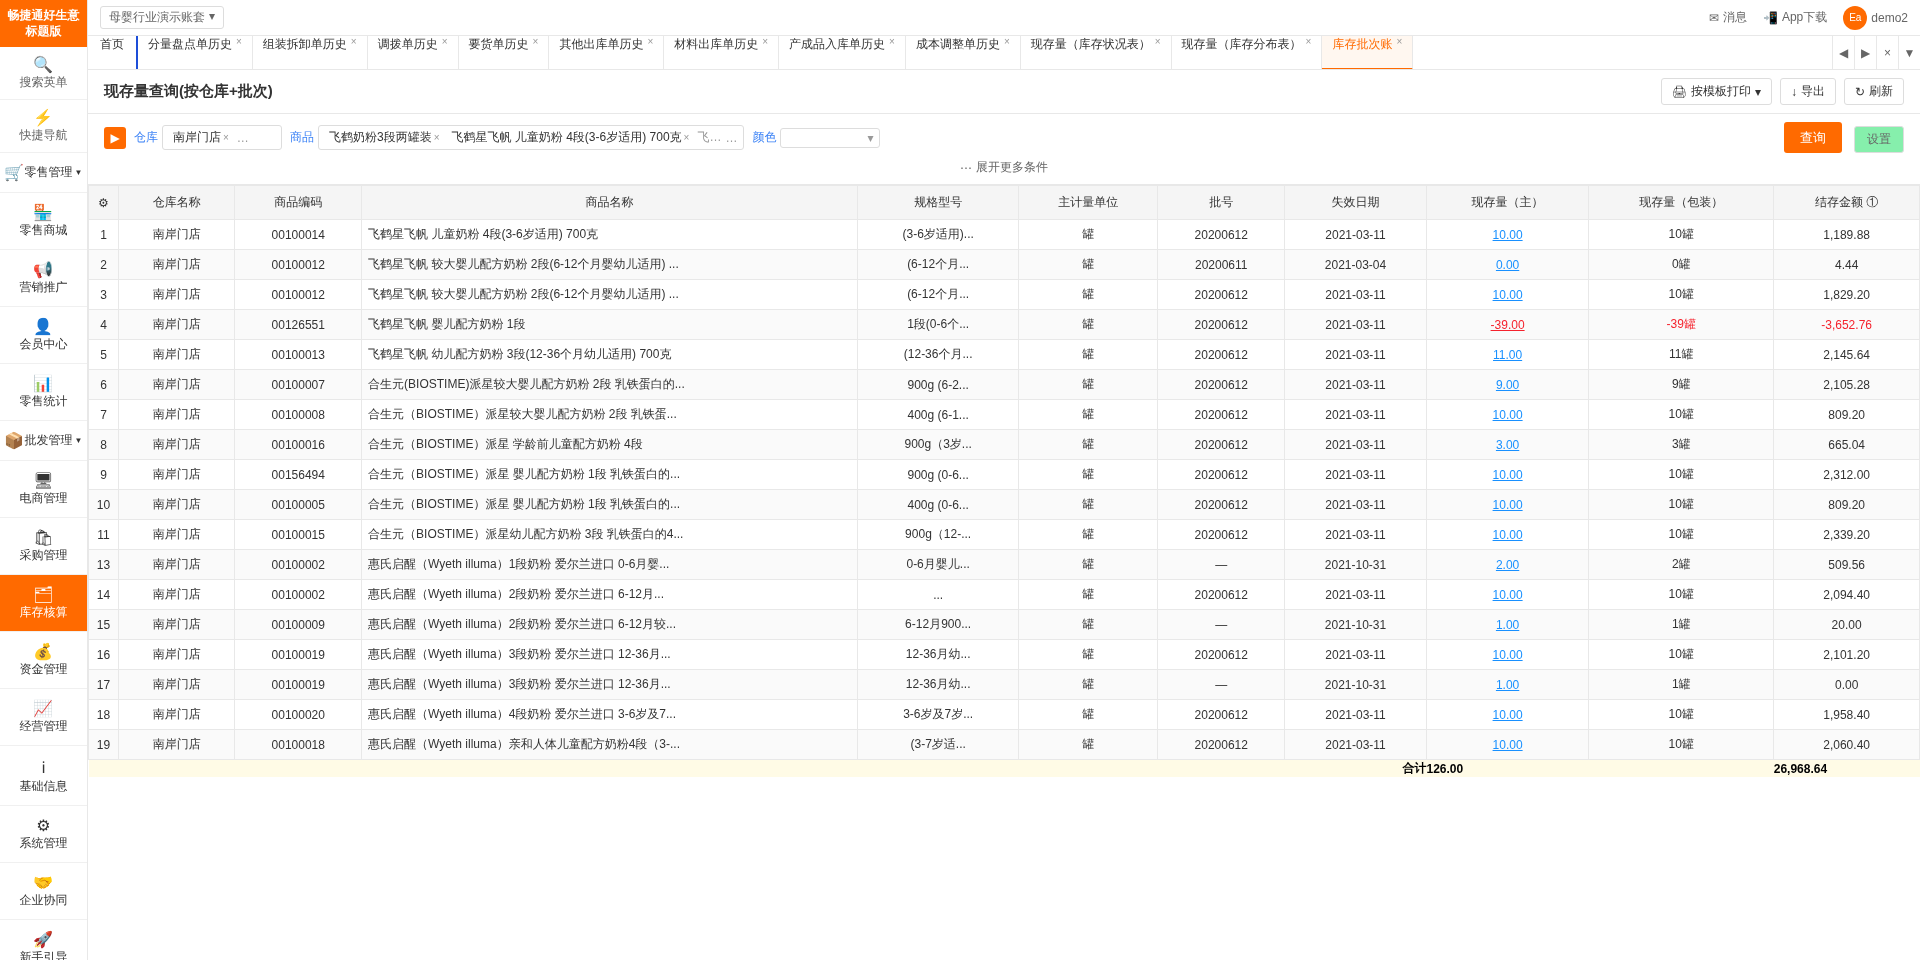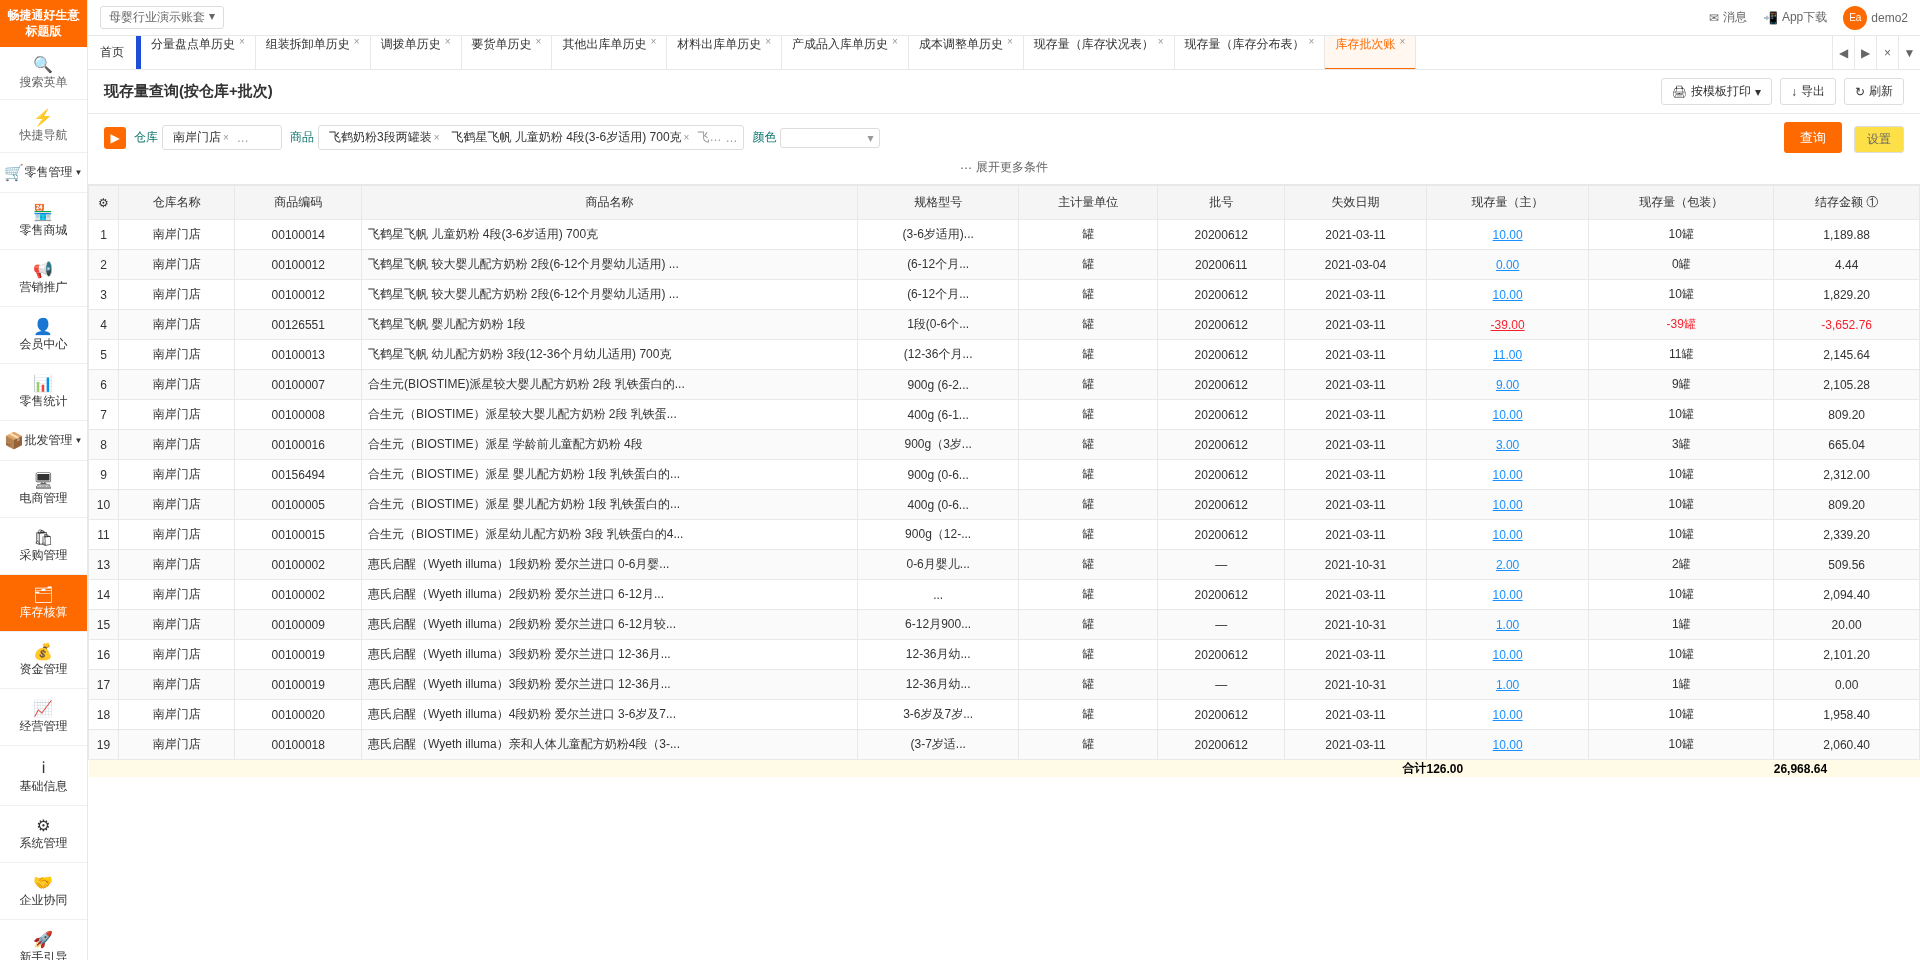--- a/index.html
+++ b/index.html
@@ -86,24 +86,23 @@
       display: flex;
       align-items: center;
       height: 34px;
       flex-shrink: 0;
       overflow: hidden;
     }
     .tab-home {
       padding: 0 12px;
       height: 34px;
       display: flex;
-      align-items: center;
       color: #333;
       cursor: pointer;
-      border-right: 5px solid #1d4ed8;
+      border-right: 2px solid #1d4ed8;
       white-space: nowrap;
       font-size: 12px;
     }
     .tab-item {
       padding: 0 10px;
       height: 34px;
       display: flex;
       color: #333;
       cursor: pointer;
       border-right: 1px solid #e8e8e8;
@@ -158,21 +157,21 @@
       flex-wrap: nowrap;
     }
     .filter-expand-btn {
       width: 22px; height: 22px; background: #ff6a00; color: #fff;
       border-radius: 3px; display: flex; align-items: center; justify-content: center;
       cursor: pointer; font-size: 12px; flex-shrink: 0;
     }
     .filter-group {
       display: flex; align-items: center; gap: 4px;
     }
-    .filter-label { color: #0f766e; white-space: nowrap; }
+    .filter-label { color: #3b82f6; white-space: nowrap; }
     .filter-tag-container {
       display: flex; align-items: center; gap: 4px; flex-wrap: nowrap;
       border: 1px solid #ddd; border-radius: 3px; padding: 2px 6px;
       min-width: 120px; background: #fff;
     }
     .filter-tag {
       display: flex; align-items: center; gap: 2px;
       background: #fff; padding: 1px 4px; border-radius: 2px;
       font-size: 12px; color: #333; white-space: nowrap;
     }
@@ -201,21 +200,21 @@
       display: flex; align-items: center; gap: 4px;
       color: #666; cursor: pointer; font-size: 12px;
     }
 
     .btn-query {
       background: #ff6a00; color: #fff; border: none;
       padding: 6px 16px; border-radius: 3px; cursor: pointer;
       font-size: 13px; white-space: nowrap;
     }
     .btn-settings {
-      background: #fde047; color: #666; border: 1px solid #ddd;
+      background: #86efac; color: #666; border: 1px solid #ddd;
       padding: 4px 12px; border-radius: 3px; cursor: pointer;
       font-size: 12px; white-space: nowrap; display: block; margin-top: 4px;
     }
 
     
     .table-area {
       flex: 1;
       overflow: auto;
       background: #fff;
     }

